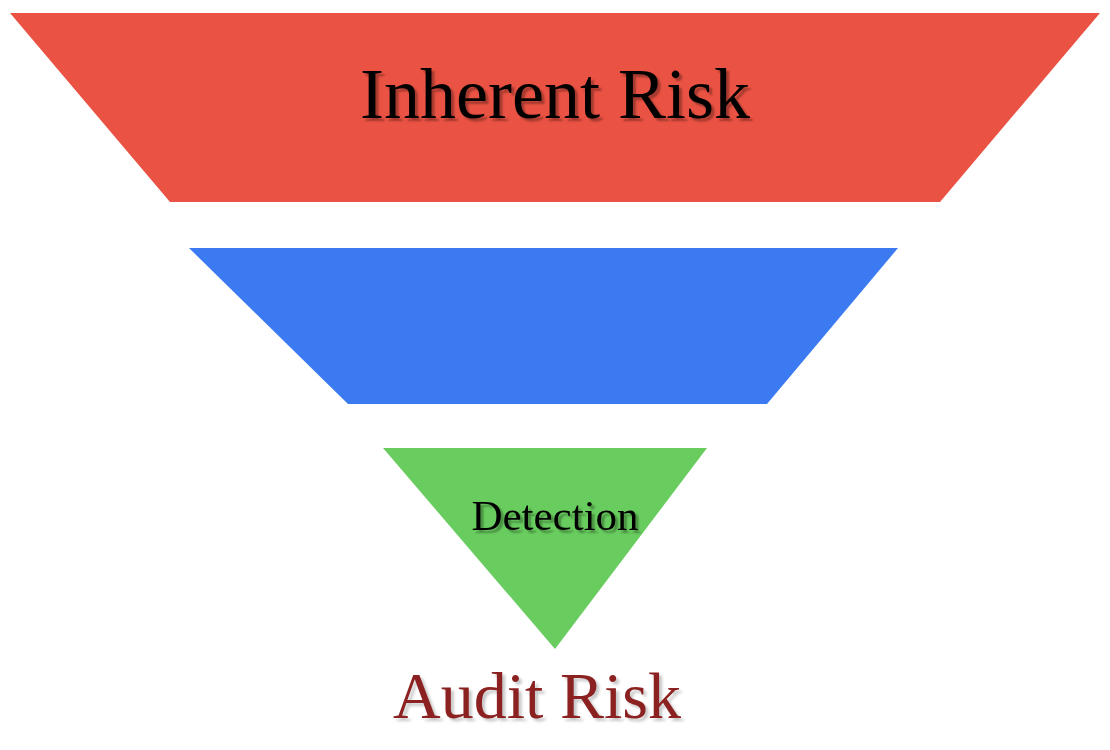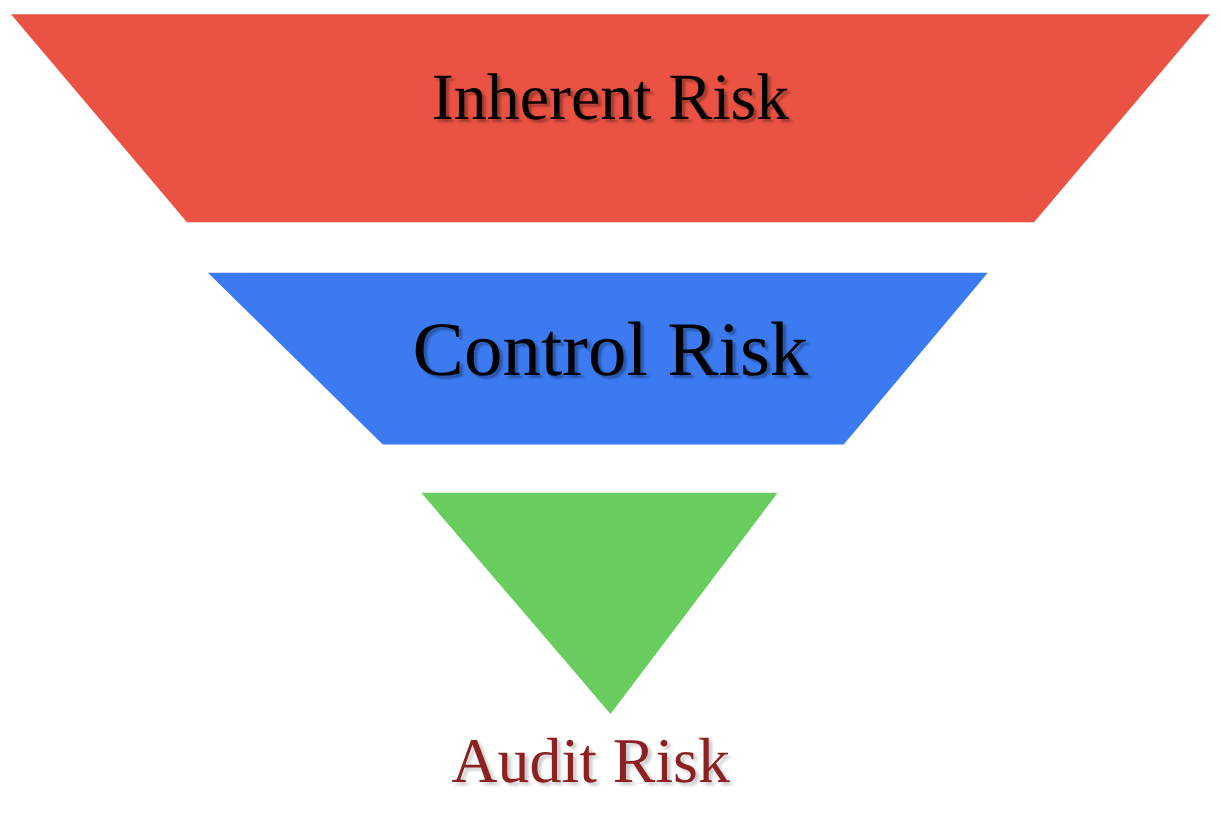--- a/index.html
+++ b/index.html
@@ -43,21 +43,21 @@
     color: #000000;
     line-height: 1.02;
     letter-spacing: 0px;
     text-shadow: 3px 3px 2px rgba(0,0,0,0.30);
   }
 
   #inherent-risk-label {
     left: 0;
     width: 1110px;
     top: 58px;
-    font-size: 60px;
+    font-size: 72px;
   }
 
   #control-risk-label {
     left: 0;
     width: 1110px;
     top: 283px;
     font-size: 70px;
   }
 
   #detection-risk-label {
@@ -65,21 +65,21 @@
     width: 520px;
     top: 483px;
     font-size: 43px;
     line-height: 1.55;
   }
 
   #audit-risk-label {
     left: 0;
     width: 1074px;
     top: 662px;
-    font-size: 58px;
+    font-size: 66px;
     color: #8C2121;
     text-shadow: 3px 3px 3px rgba(0,0,0,0.22);
   }
 
   .detection-line {
     display: block;
   }
 </style>
 </head>
 <body>
@@ -89,20 +89,20 @@
   <svg class="funnel-svg" viewBox="0 0 1110 750" aria-hidden="true">
     <polygon id="inherent-risk-shape" class="funnel-shape" points="10,13 1100,13 940,202 170,202" fill="#EA5243"></polygon>
 
     <polygon id="control-risk-shape" class="funnel-shape" points="189,248 898,248 767,404 348,404" fill="#3B7AF0"></polygon>
 
     <polygon id="detection-risk-shape" class="funnel-shape" points="383,448 707,448 555,649" fill="#68CC5E"></polygon>
   </svg>
 
   <div class="layer-label" id="inherent-risk-label">Inherent Risk</div>
 
-  <div class="layer-label" id="control-risk-label">Control Risk</div>
 
   <div class="layer-label" id="detection-risk-label">
+    <span class="detection-line">Detection</span>
   </div>
 
   <div class="layer-label" id="audit-risk-label" style="color: rgb(140, 33, 33);">Audit Risk</div>
 
 </div>
 
 </body></html>

